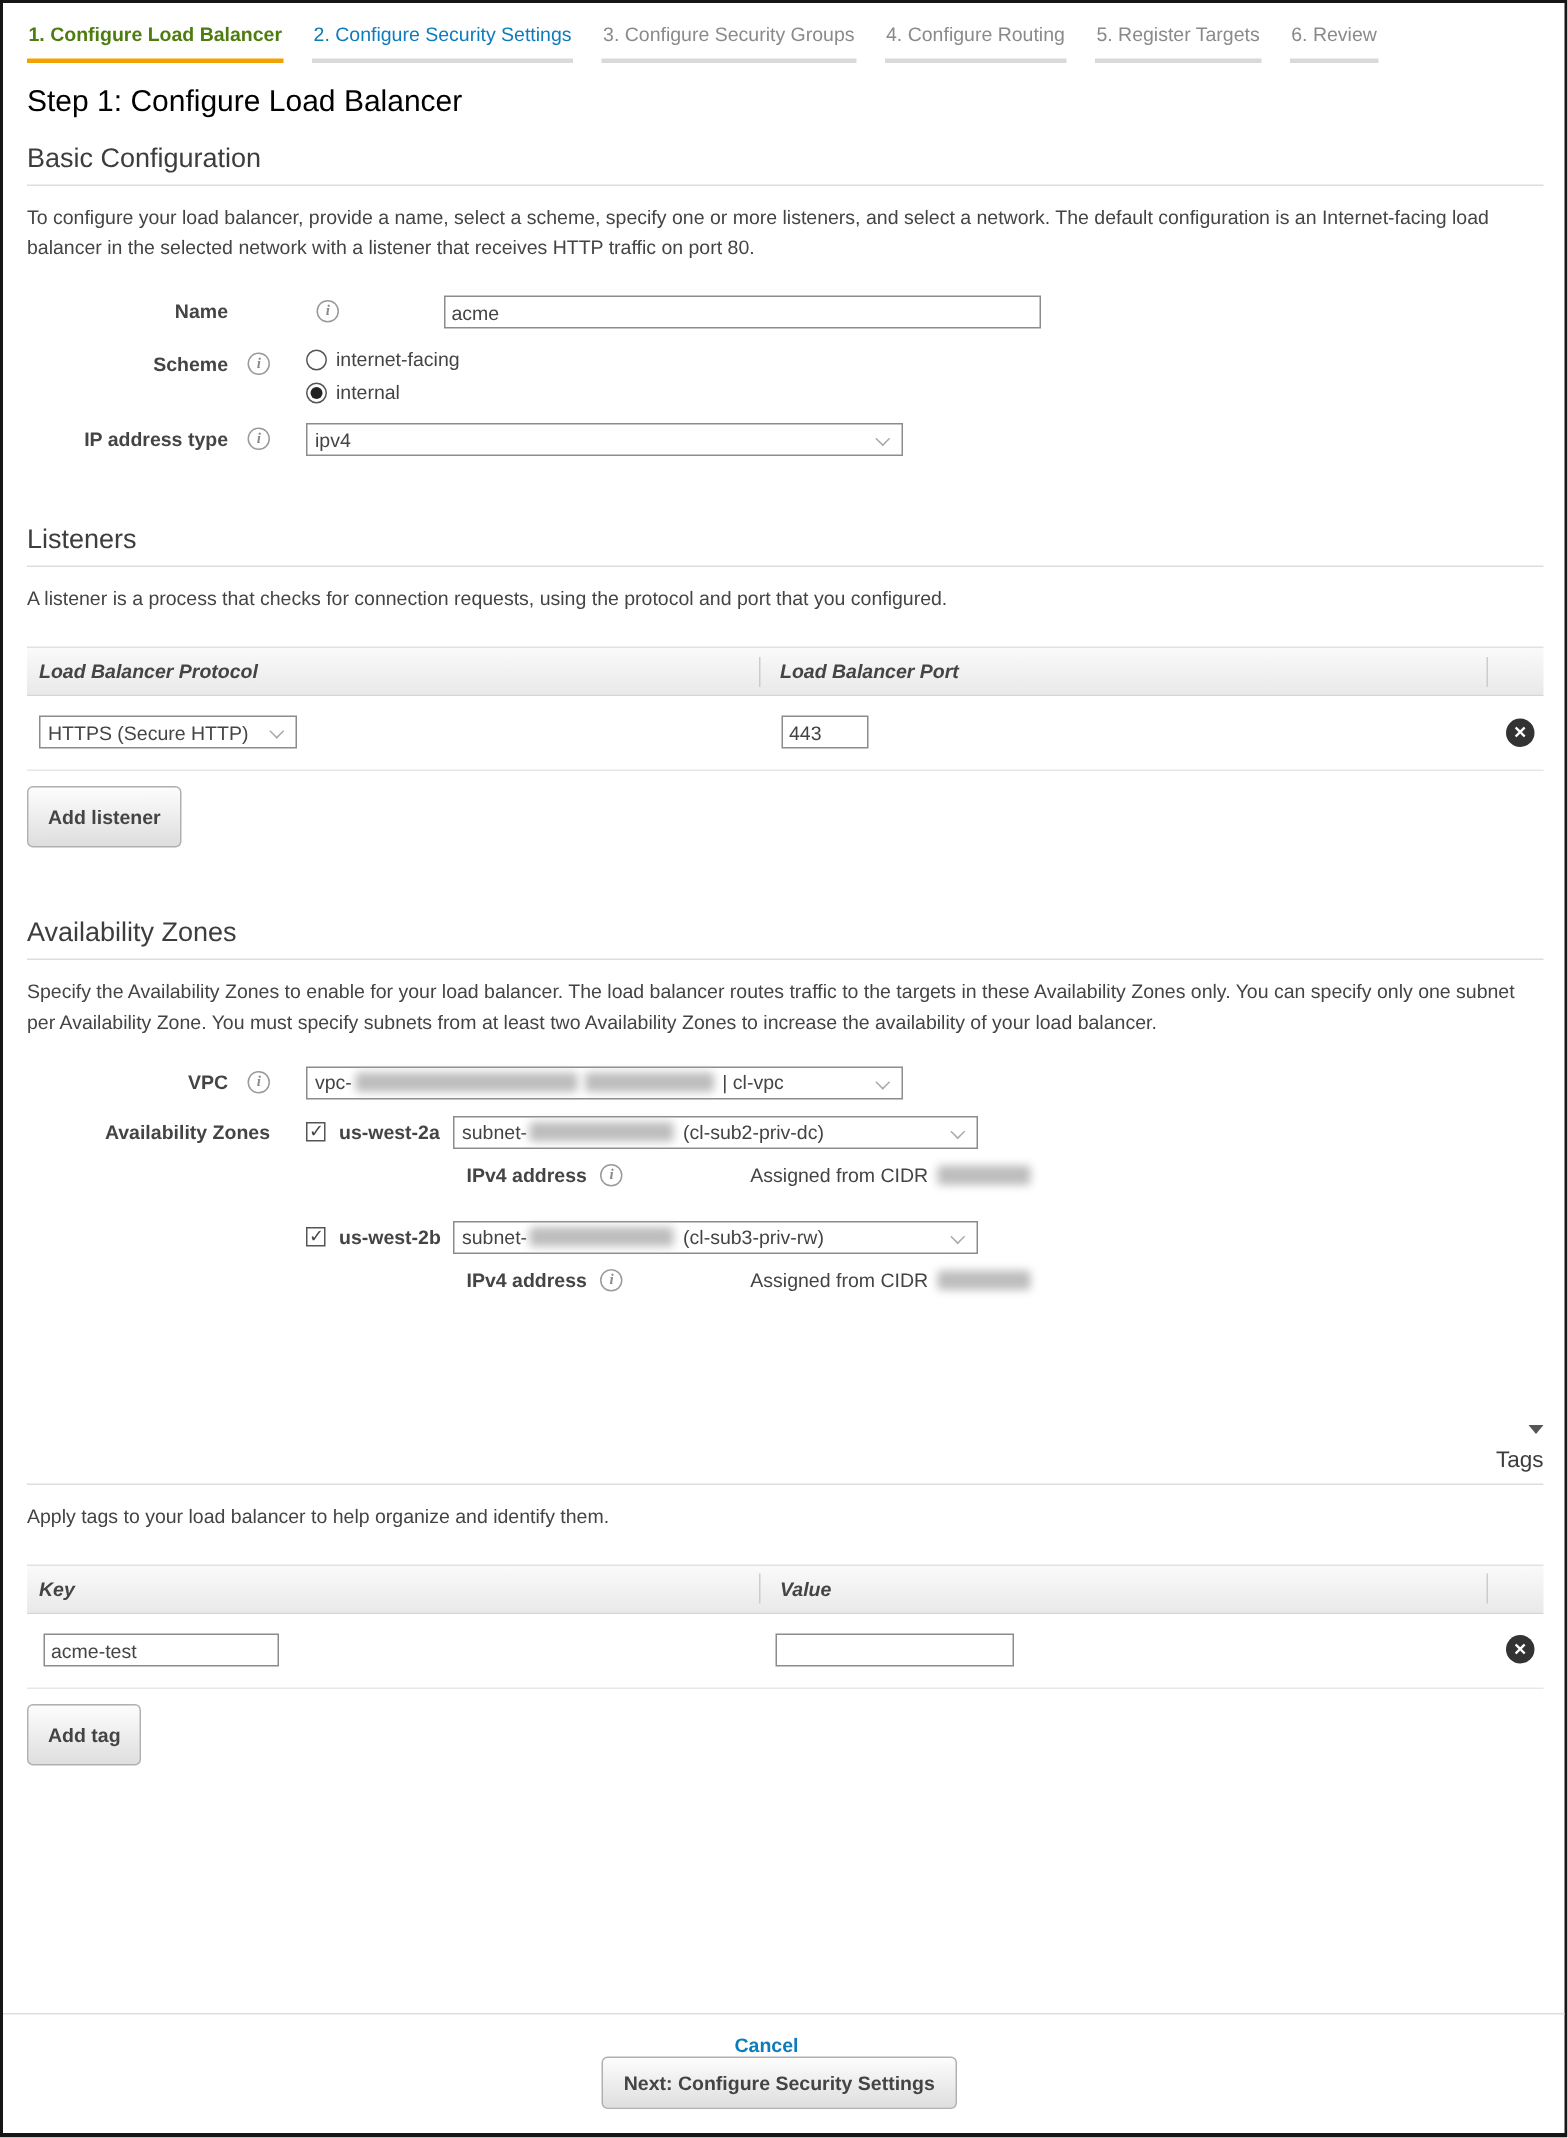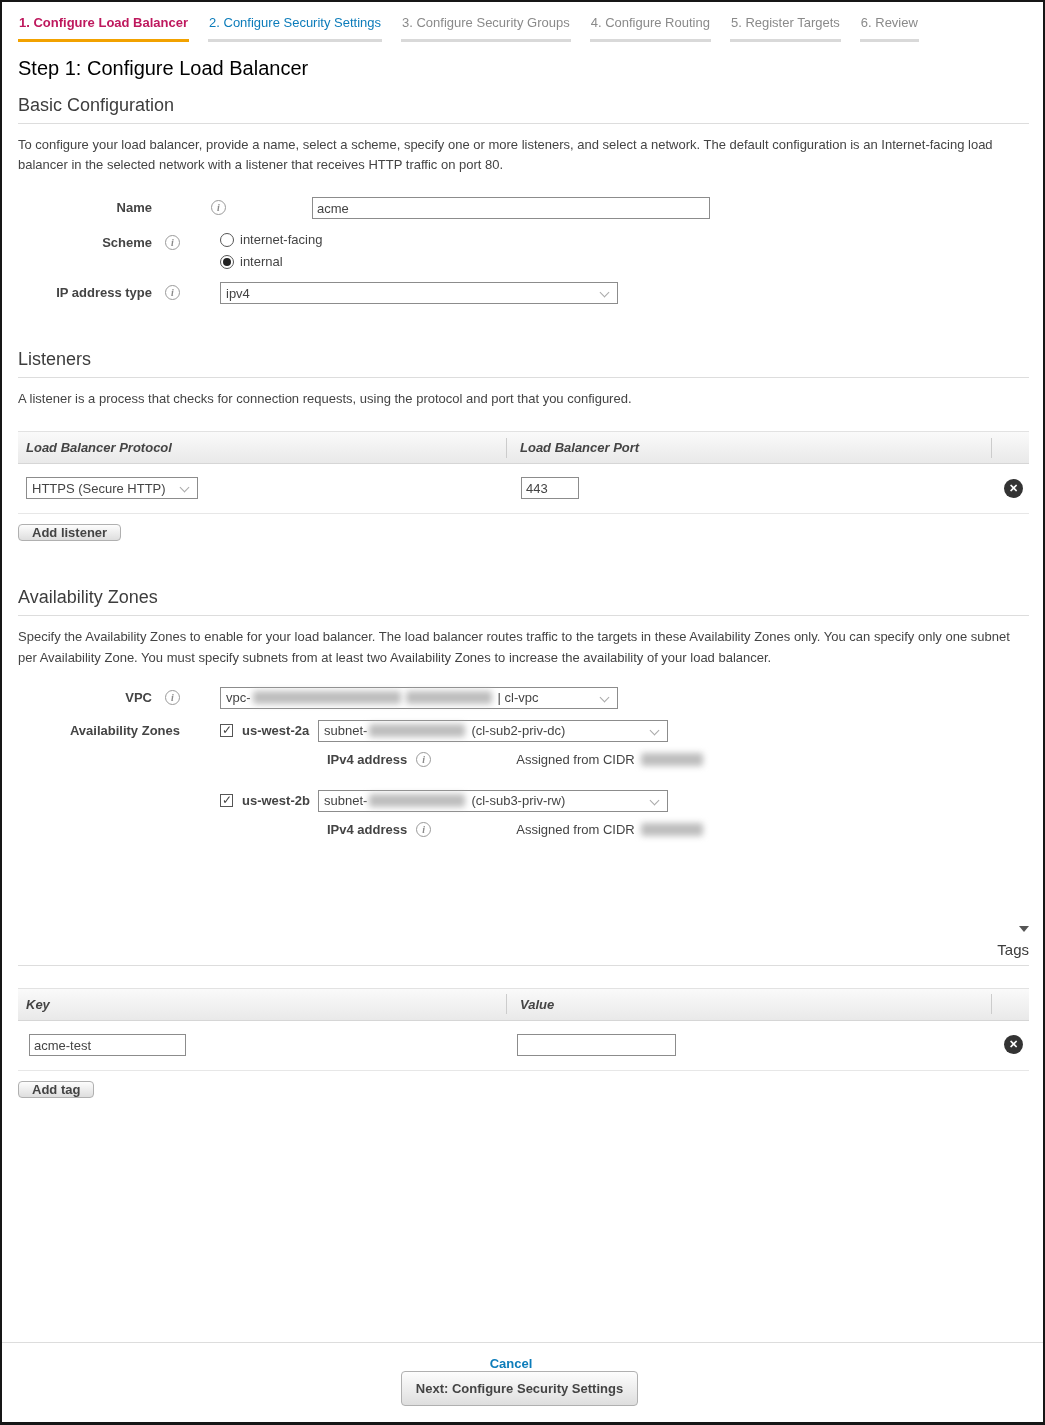--- a/index.html
+++ b/index.html
@@ -4,38 +4,38 @@
 <style>
   * { margin:0; padding:0; box-sizing:border-box; }
   html,body { background:#fff; }
   body { font-family:"Liberation Sans", sans-serif; color:#444; font-size:13px; }
   .page { width:1045px; min-height:1425px; border:2px solid #161616; border-bottom-width:3px;
           background:#fff; display:flex; flex-direction:column; padding:10px 14px 12px 16px; }
 
   
   .tabs { display:flex; gap:19px; margin-top:1px; }
   .tab { font-size:13px; padding:2px 1px 9px; border-bottom:3px solid #d9d9d9; color:#8a8a8a; cursor:pointer; white-space:nowrap; }
-  .tab.active { color:#be185d; font-weight:bold; border-bottom-color:#f2a200; }
+  .tab.active { color:#4d7c0f; font-weight:bold; border-bottom-color:#f2a200; }
   .tab.link { color:#0c7cba; }
 
   
   .step-title { font-size:20px; color:#000000; margin-top:15px; font-weight:500; }
   .sec-head { font-size:18px; color:#3d3d3d; font-weight:500; }
   .hr { border-top:1px solid #ddd; margin-top:7px; }
   .para { margin-top:11px; line-height:1.55; color:#444; max-width:1010px; }
 
   
   .frow { display:flex; align-items:flex-start; }
   .flabel { width:134px; text-align:right; font-weight:bold; padding-top:3px; }
   .flabel.wide { width:162px; }
   .iicon { display:inline-block; flex:0 0 auto; width:15px; height:15px; border:1px solid #9a9a9a; border-radius:50%;
            color:#8a8a8a; font-size:10px; line-height:13px; text-align:center;
            font-family:"Liberation Serif", serif; font-weight:bold; font-style:italic;
            margin-left:13px; margin-top:3px; cursor:pointer; }
-  .fctl { margin-left:40px; }
+  .fctl { margin-left:24px; }
 
   .tinput { height:22px; border:1px solid #8c8c8c; font-size:13px; padding:1px 4px 0;
             font-family:inherit; color:#444; background:#fff; }
   .w-main { width:398px; }
 
   .selbox { height:22px; width:398px; border:1px solid #8c8c8c; background:#fff; position:relative;
             display:flex; align-items:center; padding:0 20px 0 5px; cursor:pointer; white-space:nowrap; }
   .chev { position:absolute; right:9px; top:6px; width:7px; height:7px;
           border-right:1px solid #aaa; border-bottom:1px solid #aaa; transform:rotate(45deg); }
 
@@ -57,21 +57,21 @@
            background:linear-gradient(#fafafa,#e9e9e9); border-top:1px solid #e2e2e2; border-bottom:1px solid #d6d6d6;font-style:italic; }
   .th1 { width:488px; padding-left:8px; }
   .th2 { flex:1; padding-left:13px; }
   .vsep { width:1px; height:20px; background:#ccc; }
   .vsep.end { margin-right:37px; }
   .trow { display:flex; align-items:center; padding:13px 0 14px; border-bottom:1px solid #e7e7e7; }
   .del { width:19px; height:19px; border-radius:50%; background:#333; color:#fff; font-size:11px; font-weight:bold;
          display:flex; align-items:center; justify-content:center; margin-left:auto; margin-right:6px; cursor:pointer; }
 
   .btn { display:inline-block; background:linear-gradient(#fdfdfd,#dedede); border:1px solid #b0b0b0;
-         border-radius:4px; font-weight:bold; font-size:13px; color:#444; padding:0 13px; cursor:pointer;
+         border-radius:4px; font-weight:bold; font-size:13px; color:#444; padding:12px 13px; cursor:pointer;
          font-family:inherit; }
   .btn-row { margin-top:10px; }
 
   
   .zone { margin-bottom:23px; }
   .zone-top { display:flex; align-items:center; }
   .zone-name { margin-left:9px; width:76px; font-weight:bold; }
   .selbox.subnet { width:350px; }
   .zone-sub { display:flex; align-items:center; margin-top:10px; margin-left:107px; }
   .zone-sub .blabel { font-weight:bold; }
@@ -227,20 +227,21 @@
       </div>
 
     </div>
   </div>
 
   <div class="tags-head" style="margin-top:64px;">
     <span class="tri"></span>
     <span>Tags</span>
   </div>
   <div class="hr"></div>
+  <p class="para">Apply tags to your load balancer to help organize and identify them.</p>
 
   <div class="tbl">
     <div class="thead">
       <div class="th1">Key</div>
       <div class="vsep"></div>
       <div class="th2">Value</div>
       <div class="vsep end"></div>
     </div>
     <div class="trow">
       <input class="tinput" style="width: 157px; margin-left: 11px;" type="text" value="acme-test">

